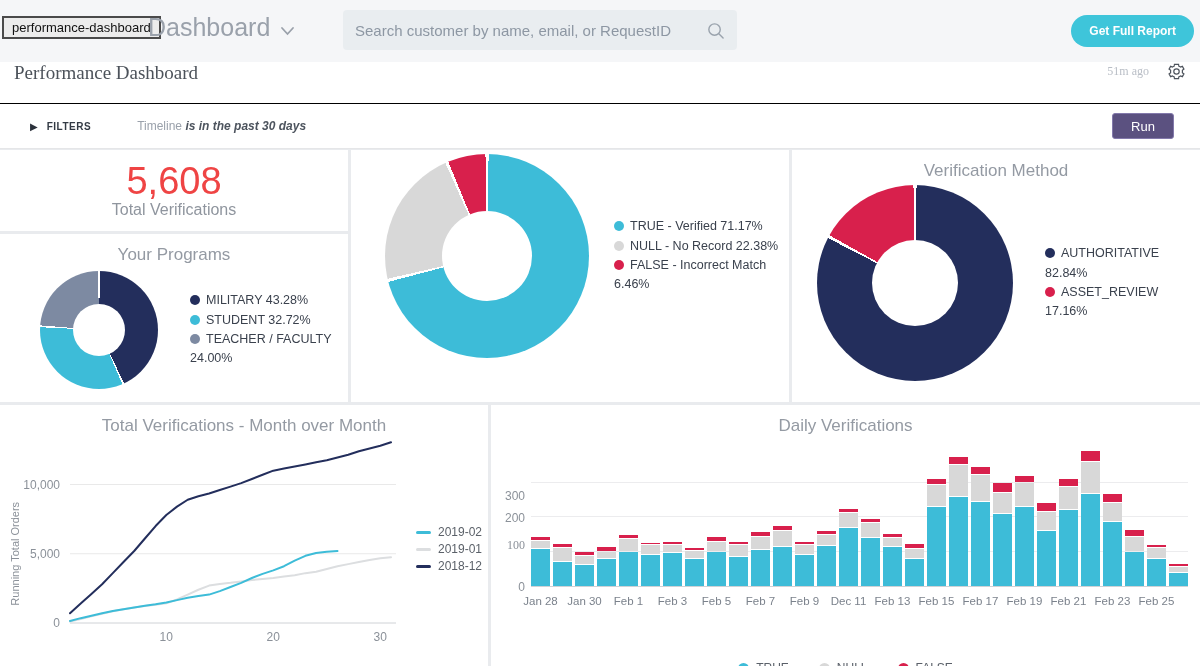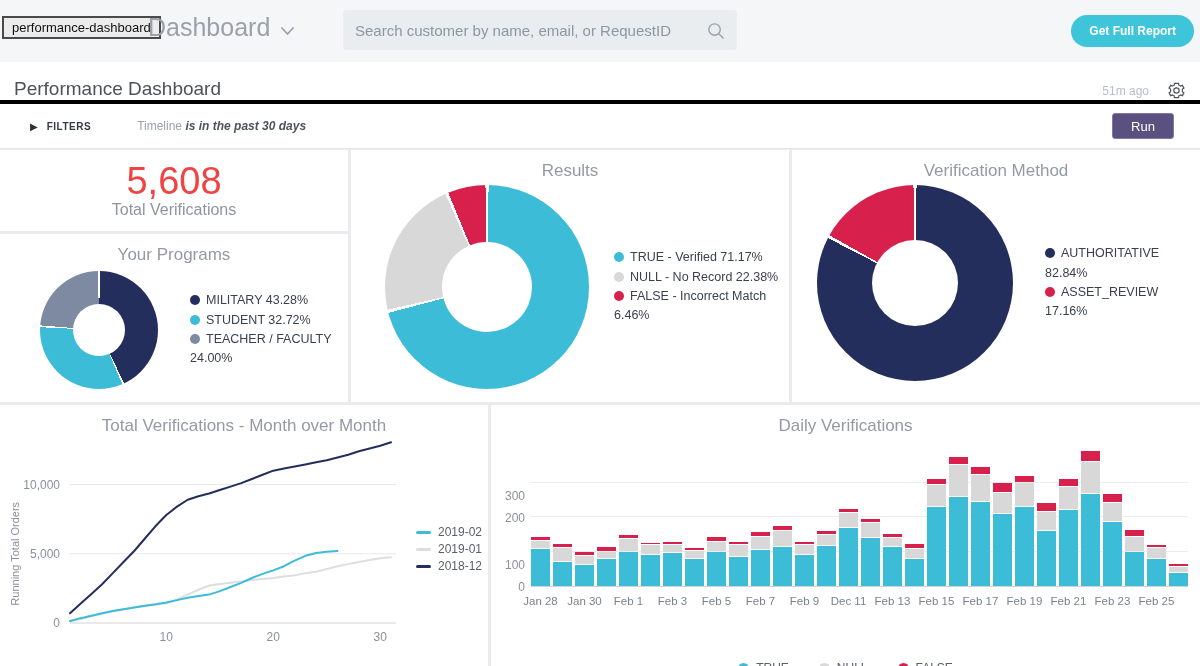--- a/index.html
+++ b/index.html
@@ -15,22 +15,22 @@
   .search { position:absolute; left:343px; top:10px; width:394px; height:40px; background:#e9edf0;
             border-radius:4px; display:flex; align-items:center; padding:0 12px; }
   .search input { flex:1; border:none; background:transparent; outline:none; font-size:15px;
                   color:#4c525a; font-family:inherit; }
   .search input::placeholder { color:#8d97a3; }
   .report-btn { position:absolute; right:6px; top:15px; height:32px; padding:0 18px; border:none;
                 border-radius:16px; background:#3ec5da; color:#fff; font-size:12px; font-weight:bold;
                 font-family:inherit; cursor:pointer; }
 
   
-  .header { height:42px; background:#fff; border-bottom:4px solid #000000; display:flex;
-            align-items:flex-end; padding:0 14px; }
+  .header { height:42px; background:#fff; border-bottom:1px solid #000000; display:flex;
+            align-items:flex-start; padding:0 14px;font-family:Liberation Serif, serif; }
   .header h1 { font-size:19px; font-weight:400; color:#4c525a; }
   .header-right { margin-left:auto; display:flex; align-items:center; gap:18px; }
   .ago { font-size:12px; color:#b9bec6; }
   .gear { display:flex; cursor:pointer; }
 
   
   .filters { height:45px; background:#fff; border-bottom:1px solid #e5e6e8; display:flex;
              align-items:center; padding-left:30px; }
   .tri { color:#2b313b; font-size:10px; cursor:pointer; }
   .filters-label { margin-left:9px; font-size:10px; font-weight:bold; letter-spacing:.5px;
@@ -165,21 +165,20 @@
           <div class="legend">
               <div><span class="dot" style="background: rgb(35, 46, 92);"></span>MILITARY 43.28%</div>
               <div><span class="dot" style="background: rgb(61, 188, 216);"></span>STUDENT 32.72%</div>
               <div><span class="dot" style="background: rgb(125, 138, 162);"></span>TEACHER / FACULTY 24.00%</div>
             </div>
         </div>
       </div>
     </div>
 
     <div class="card">
-      <div class="card-title">Results</div>
       <div class="donut-body" id="results-body">
         <div class="donut" style="background: conic-gradient(rgb(255, 255, 255) 0deg, rgb(255, 255, 255) 0.9deg, rgb(61, 188, 216) 0.9deg, rgb(61, 188, 216) 255.312deg, rgb(255, 255, 255) 255.312deg, rgb(255, 255, 255) 256.212deg, rgb(255, 255, 255) 256.212deg, rgb(255, 255, 255) 257.112deg, rgb(216, 216, 216) 257.112deg, rgb(216, 216, 216) 335.88deg, rgb(255, 255, 255) 335.88deg, rgb(255, 255, 255) 336.78deg, rgb(255, 255, 255) 336.78deg, rgb(255, 255, 255) 337.68deg, rgb(216, 32, 76) 337.68deg, rgb(216, 32, 76) 359.136deg, rgb(255, 255, 255) 359.136deg, rgb(255, 255, 255) 360.036deg);"></div>
         <div class="legend">
             <div><span class="dot" style="background: rgb(61, 188, 216);"></span>TRUE - Verified 71.17%</div>
             <div><span class="dot" style="background: rgb(216, 216, 216);"></span>NULL - No Record 22.38%</div>
             <div><span class="dot" style="background: rgb(216, 32, 76);"></span>FALSE - Incorrect Match 6.46%</div>
           </div>
       </div>
     </div>
 
@@ -218,21 +217,21 @@
           <div class="row"><span class="swatch" style="background: rgb(220, 222, 224);"></span>2019-01</div>
           <div class="row"><span class="swatch" style="background: rgb(35, 46, 92);"></span>2018-12</div>
         </div>
     </div>
 
     <div class="card">
       <div class="card-title">Daily Verifications</div>
       <div class="bar-plot-wrap">
         <div class="bar-ylabels" id="daily-ylabels">
             <span style="bottom: -7px;">0</span>
-            <span style="bottom: 15px;">100</span>
+            <span style="bottom: 34px; font-family: Liberation Serif, serif;">100</span>
             <span style="bottom: 62px;">200</span>
             <span style="bottom: 84px;">300</span>
           </div>
         <div class="bar-plot" id="daily-plot">
             <div class="gridline" style="bottom: 34.5px;"></div>
             <div class="gridline" style="bottom: 69px;"></div>
             <div class="gridline" style="bottom: 103.5px;"></div>
             <div class="bars">
               <div class="bar">
                 <div class="seg" style="height: 36.915px; background: rgb(61, 188, 216);"></div>

